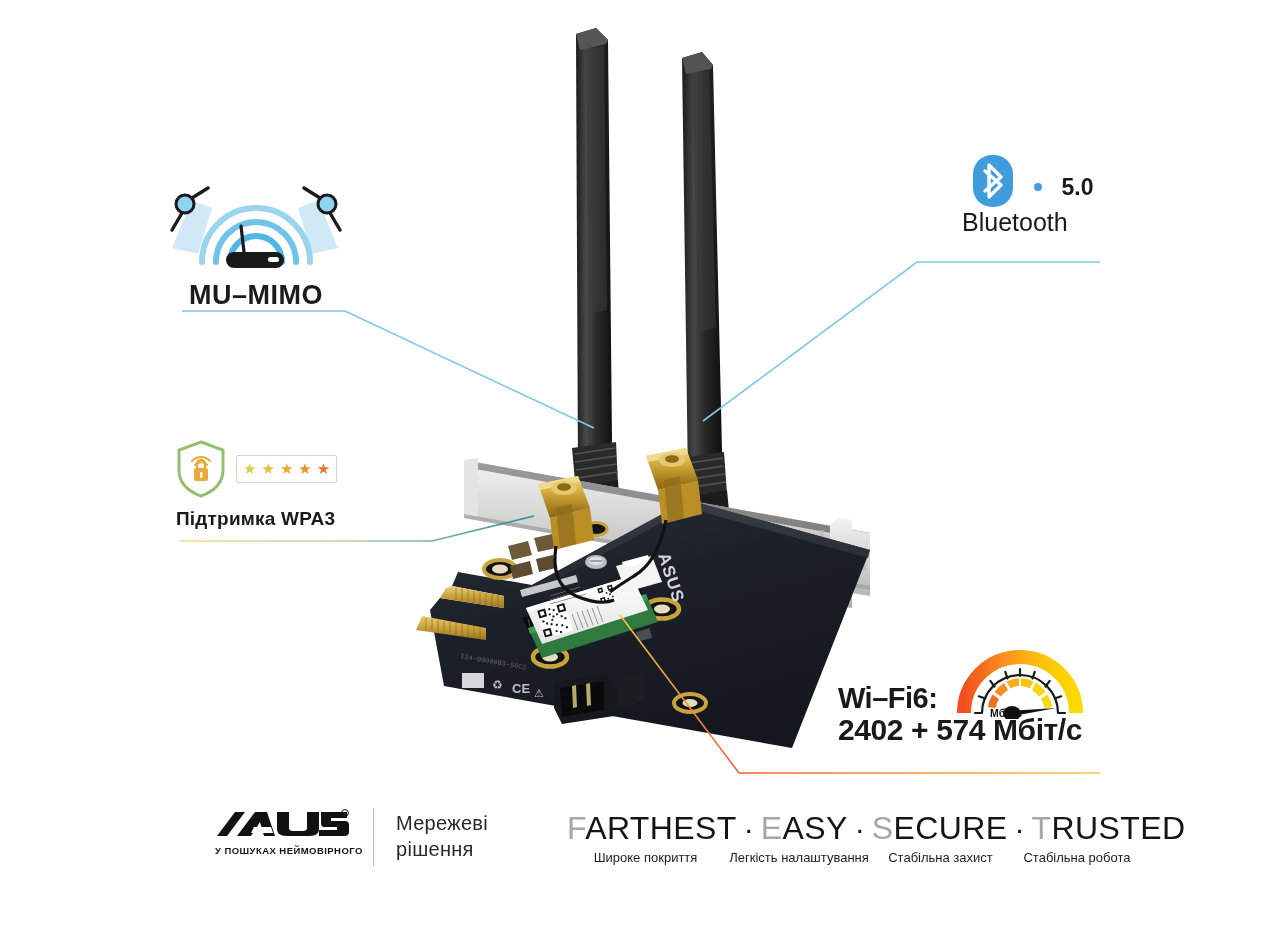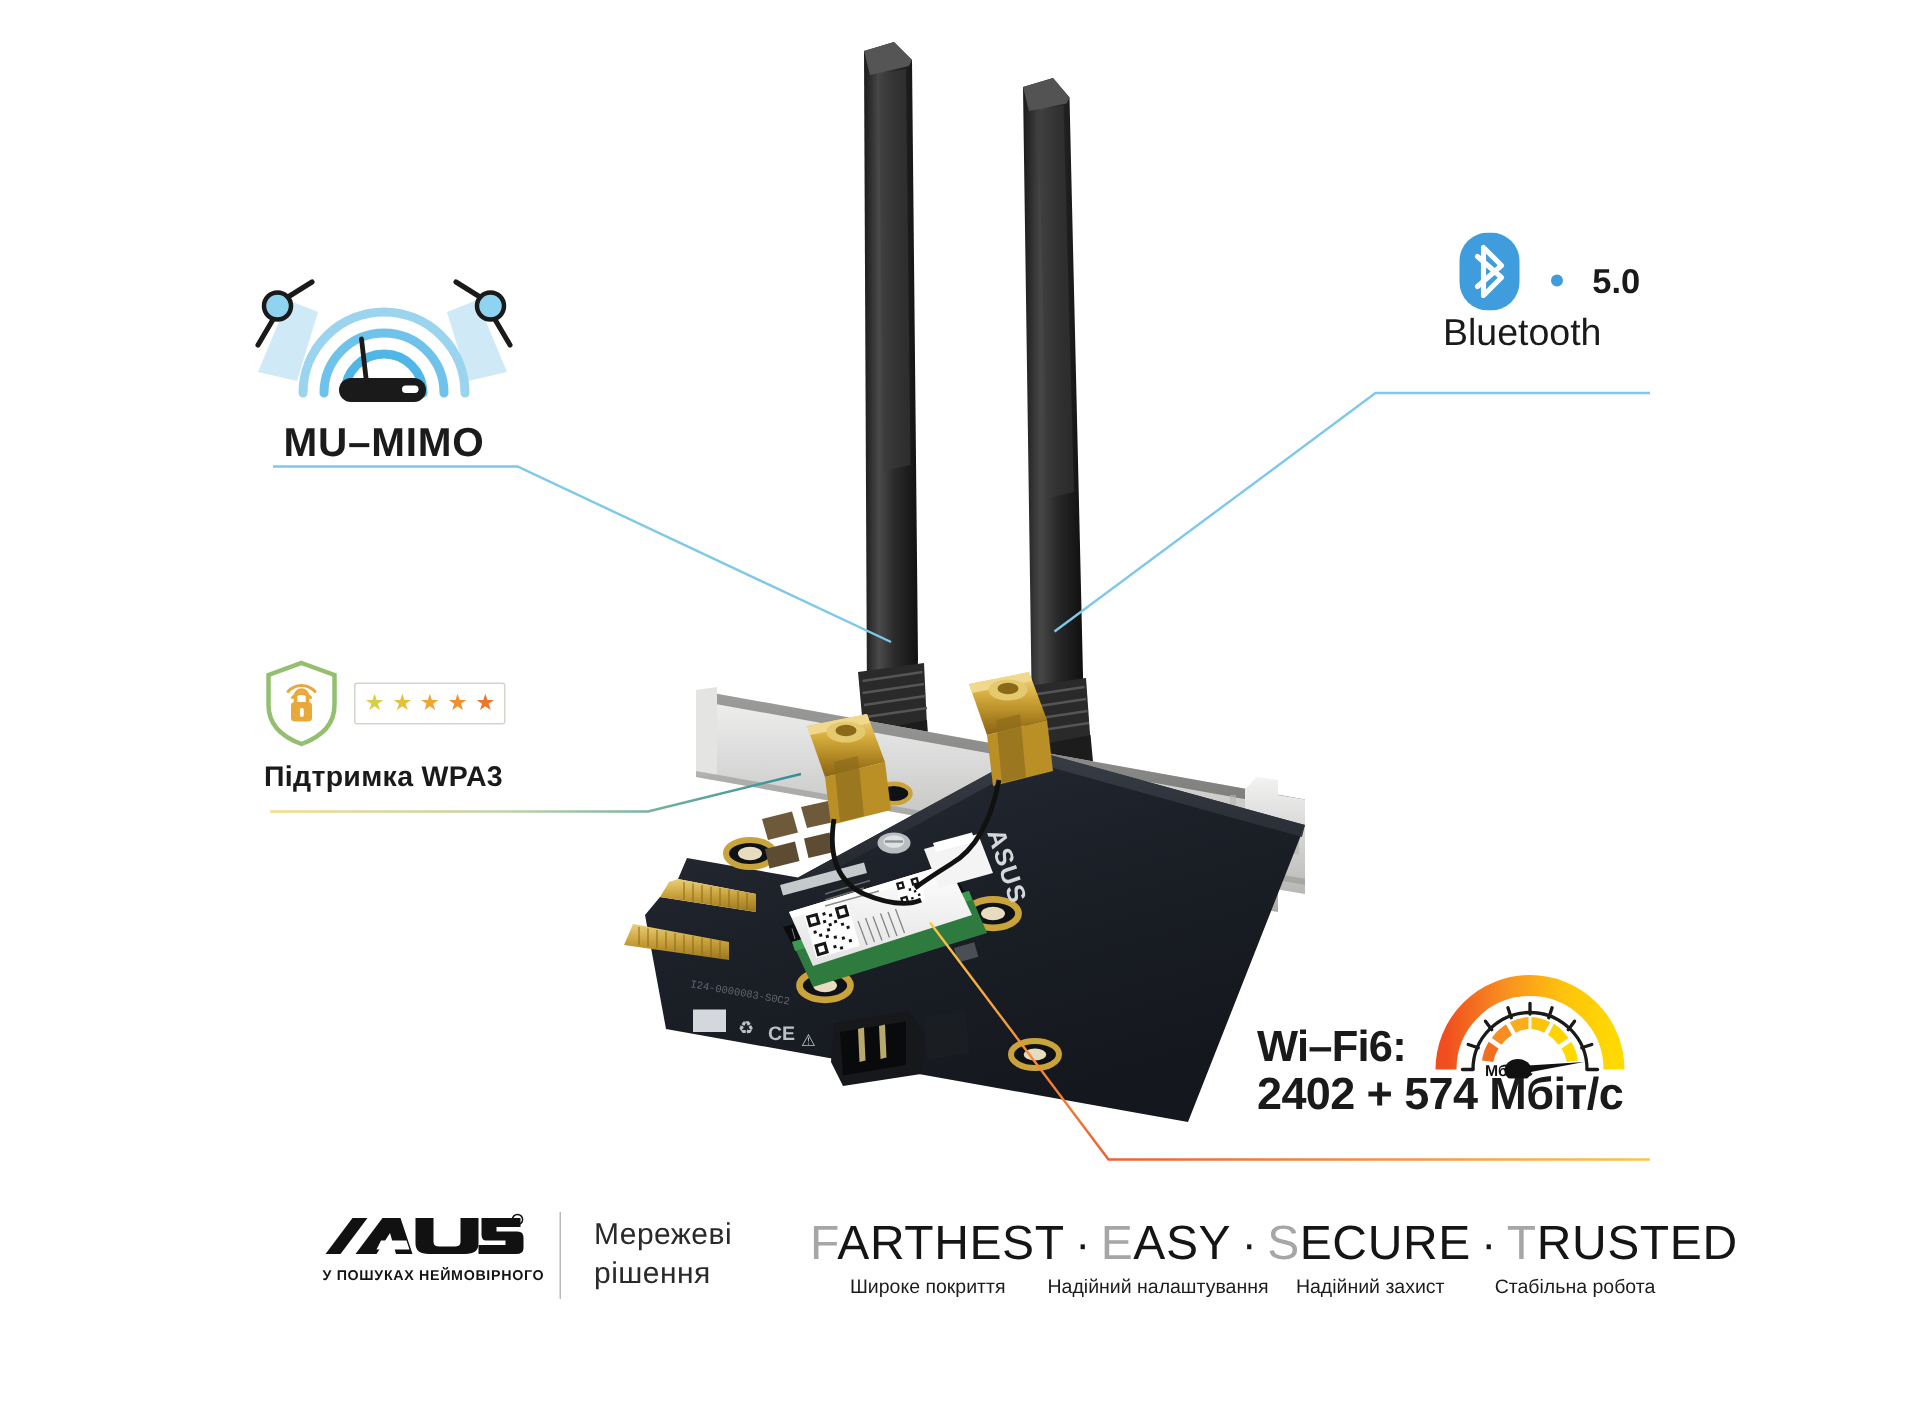--- a/index.html
+++ b/index.html
@@ -83,21 +83,21 @@
     font-size: 9.5px; font-weight: 700; letter-spacing: 0.45px;
     margin-top: 3px; color: #141414; white-space: nowrap;
   }
   #footer-divider {
     width: 1px; background: #b9b9b9; height: 58px; margin: 0 22px 0 8px;
   }
   #footer-solution {
     font-size: 20px; line-height: 1.32; color: #2a2a2a; white-space: nowrap;
     font-weight: 400; letter-spacing: 0.3px; padding-top: 2px;
   }
-  #slogan-wrap { margin-left: 52px; padding-top: 2px; }
+  #slogan-wrap { margin-left: 79px; padding-top: 2px; }
   #slogan-words { display: flex; align-items: baseline; white-space: nowrap; }
   .slogan-word { font-size: 32px; font-weight: 400; letter-spacing: 0.4px; color:#151515; }
   .slogan-word .lead { color: #a6a6a6; }
   .slogan-sep { font-size: 30px; color: #151515; margin: 0 7px; }
   #slogan-subs { display: flex; margin-top: 3px; }
   .slogan-sub { font-size: 13px; color: #1c1c1c; text-align: center; white-space: nowrap; }
 </style>
 </head>
 <body>
 
@@ -544,22 +544,22 @@
           <span class="slogan-word"><span class="lead">F</span><span>ARTHEST</span></span>
           <span class="slogan-sep">·</span>
           <span class="slogan-word"><span class="lead">E</span><span>ASY</span></span>
           <span class="slogan-sep">·</span>
           <span class="slogan-word"><span class="lead">S</span><span>ECURE</span></span>
           <span class="slogan-sep">·</span>
           <span class="slogan-word"><span class="lead">T</span><span>RUSTED</span></span>
         </div>
         <div id="slogan-subs">
           <span class="slogan-sub" style="width:157px">Широке покриття</span>
-          <span class="slogan-sub" style="width:150px">Надійний налаштування</span>
-          <span class="slogan-sub" style="width:133px">Надійний захист</span>
+          <span class="slogan-sub" style="width:150px">Легкість налаштування</span>
+          <span class="slogan-sub" style="width:133px">Стабільна захист</span>
           <span class="slogan-sub" style="width:140px">Стабільна робота</span>
         </div>
       </div>
 
     </div>
   </div>
 
 </div>
 
 </body></html>

